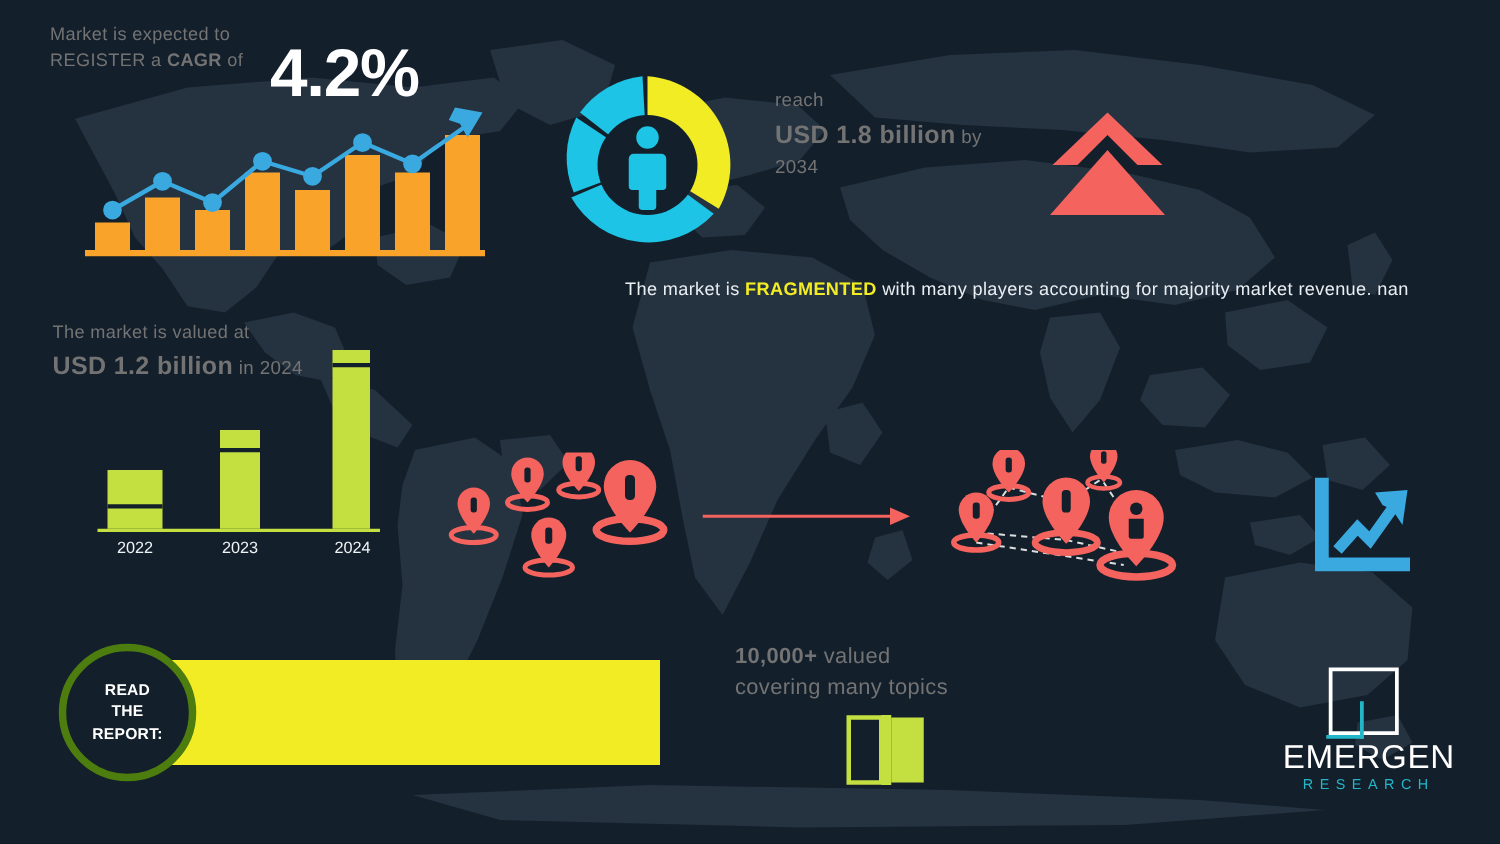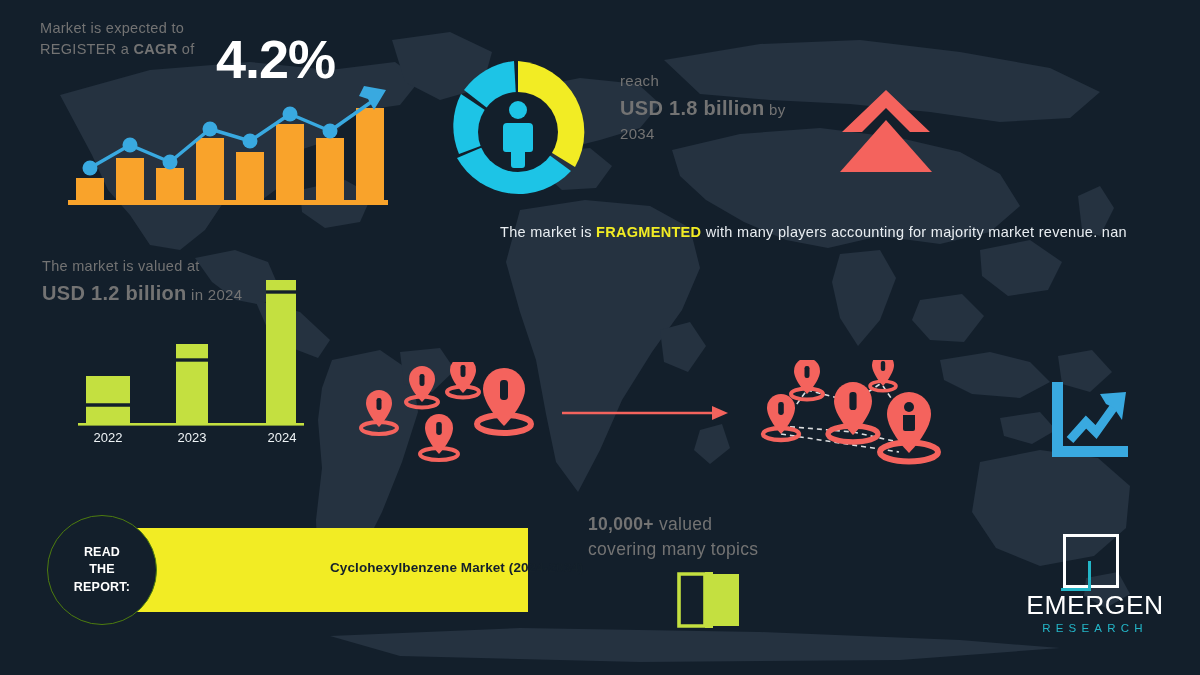--- a/index.html
+++ b/index.html
@@ -65,21 +65,21 @@
     position: absolute; left: 118px; top: 528px;
     width: 410px; height: 84px; background: #f2ec24;
   }
   #cta-label {
     position: absolute; left: 330px; top: 560px;
     font-size: 13.5px; font-weight: 700; color: #14202b; letter-spacing: .1px;
   }
   #cta-circle {
     position: absolute; left: 47px; top: 515px;
     width: 110px; height: 110px; border-radius: 50%;
-    background: #131f2b; border: 1px solid #4d7c0f;
+    background: #131f2b; border: 6px solid #4d7c0f;
     display: flex; align-items: center; justify-content: center;
   }
   #cta-circle-label {
     font-size: 12.5px; font-weight: 700; color: #ffffff;
     text-align: center; line-height: 1.38; letter-spacing: .2px;
   }
 
   
   #reports-block { left: 588px; top: 512px; width: 260px; font-size: 17.5px; line-height: 1.45; }
   #reports-count { font-weight: 700; }
@@ -326,21 +326,20 @@
     </g>
   </svg>
 
   <svg id="growth-icon" viewBox="0 0 84 82">
     <path d="M6 0 h11 v64 h65 v11 h-76 z" fill="#39a9e0"></path>
     <polyline points="24,58 40,40 50,50 70,22" fill="none" stroke="#39a9e0" stroke-width="9" stroke-linejoin="miter"></polyline>
     <polygon points="54,12 80,10 76,38 68,26 60,22" fill="#39a9e0"></polygon>
   </svg>
 
   <div id="cta-banner"></div>
-  <div id="cta-label">Cyclohexylbenzene Market (2024-2034)</div>
   <div id="cta-circle">
     <div id="cta-circle-label">
         <div>READ</div>
         <div>THE</div>
         <div>REPORT:</div>
       </div>
   </div>
 
   <div class="txt lt" id="reports-block">
     <div>

